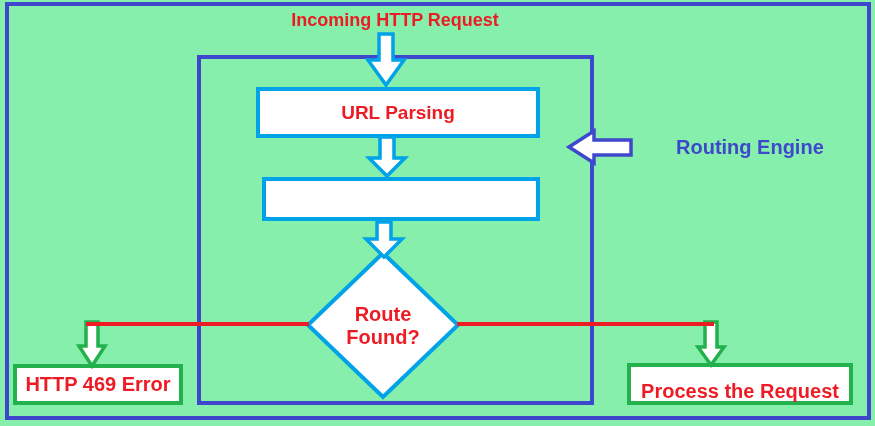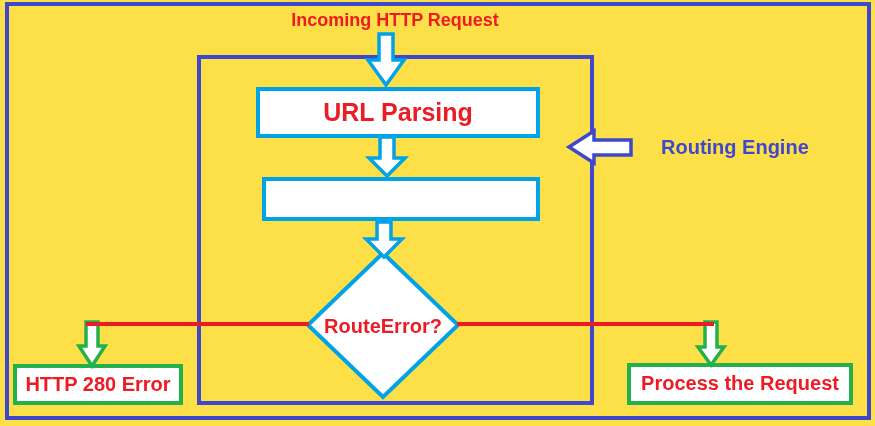--- a/index.html
+++ b/index.html
@@ -1,30 +1,30 @@
 <!DOCTYPE html>
 <html style="--indigo: #3f48cc; --turquoise: #00a2e8; --red: #ed1c24; --green: #22b14c;"><head>
 <meta charset="utf-8">
 <style>
   :root{
     --indigo:#3f48cc; --turquoise:#00a2e8; --red:#ed1c24; --green:#22b14c;
   }
   html,body{margin:0;padding:0;background:#fff;}
   .stage{
-    position:relative; width:875px; height:426px; background:#fde047;
+    position:relative; width:875px; height:426px; background:#86efac;
     font-family:"Liberation Sans","DejaVu Sans",sans-serif; overflow:hidden;
   }
   .stage svg{position:absolute;left:0;top:0;z-index:1;}
   .lbl{
     position:absolute; z-index:2; display:flex; align-items:center; justify-content:center;
     font-weight:bold; color:var(--red); text-align:center; white-space:nowrap;
   }
   .lbl.indigo{color:var(--indigo); justify-content:flex-start;}
-  .fs18{font-size:18px;} .fs19{font-size:25px;} .fs20{font-size:20px;}
-  .decision-lines{flex-direction:row; line-height:23px;}
+  .fs18{font-size:18px;} .fs19{font-size:19px;} .fs20{font-size:20px;}
+  .decision-lines{flex-direction:column; line-height:23px;}
   
   .frame{fill:none; stroke:var(--indigo); stroke-width:4;}
   .tbox{fill:#fff; stroke:var(--turquoise); stroke-width:4;}
   .tarrow{fill:#fff; stroke:var(--turquoise); stroke-width:3.5; stroke-linejoin:miter;}
   .garrow{fill:#fff; stroke:var(--green); stroke-width:3.5; stroke-linejoin:miter;}
   .gbox{fill:#fff; stroke:var(--green); stroke-width:4;}
   .redline{stroke:var(--red); stroke-width:4;}
   .barrow{fill:#fff; stroke:var(--indigo); stroke-width:3.5; stroke-linejoin:miter;}
 </style>
 </head>
@@ -59,24 +59,24 @@
     <line class="redline" x1="457" y1="324" x2="714" y2="324"></line>
   </svg>
 
   <div class="lbl fs18" style="left:245px;top:8px;width:300px;height:24px;">Incoming HTTP Request</div>
 
   <div class="lbl fs19" style="left:258px;top:91px;width:280px;height:43px;">URL Parsing</div>
 
 
   <div class="lbl fs20 decision-lines" style="left:323px;top:296px;width:120px;height:60px;">
     <span>Route</span>
-    <span>Error?</span>
+    <span>Found?</span>
   </div>
 
 
 
-  <div class="lbl fs20" style="left:15px;top:366px;width:166px;height:37px;">HTTP 280 Error</div>
+  <div class="lbl fs20" style="left:15px;top:366px;width:166px;height:37px;">HTTP 469 Error</div>
 
-  <div class="lbl fs20" style="left:629px;top:364px;width:222px;height:39px;">Process the Request</div>
+  <div class="lbl fs20" style="left:629px;top:372px;width:222px;height:39px;">Process the Request</div>
 
-  <div class="lbl fs20 indigo" style="left:661px;top:134px;width:200px;height:26px;">Routing Engine</div>
+  <div class="lbl fs20 indigo" style="left:676px;top:134px;width:200px;height:26px;">Routing Engine</div>
 
 </div>
 
 </body></html>

